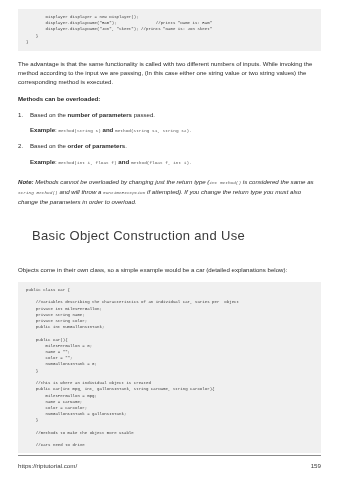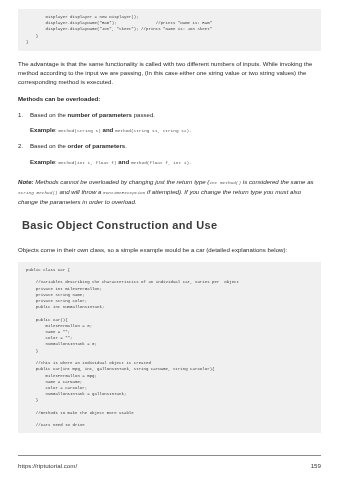--- a/index.html
+++ b/index.html
@@ -52,25 +52,25 @@
   .gap-d { height: 10px; }
 
   h3.sub {
     font-size: 6.1px;
     line-height: 9px;
     font-weight: bold;
     color: #1f1f1f;
     margin: 0;
   }
   h2.section {
-    font-size: 11px;
+    font-size: 13px;
     line-height: 11px;
-    font-weight: bold;
+    font-weight: normal;
     color: #3a3a3a;
-    margin: 4px;
+    margin: 14px;
     letter-spacing: 0.35px;
   }
 
   
   ol.numlist {
     margin: 0;
     padding: 0;
     list-style: none;
   }
   ol.numlist li.item {

